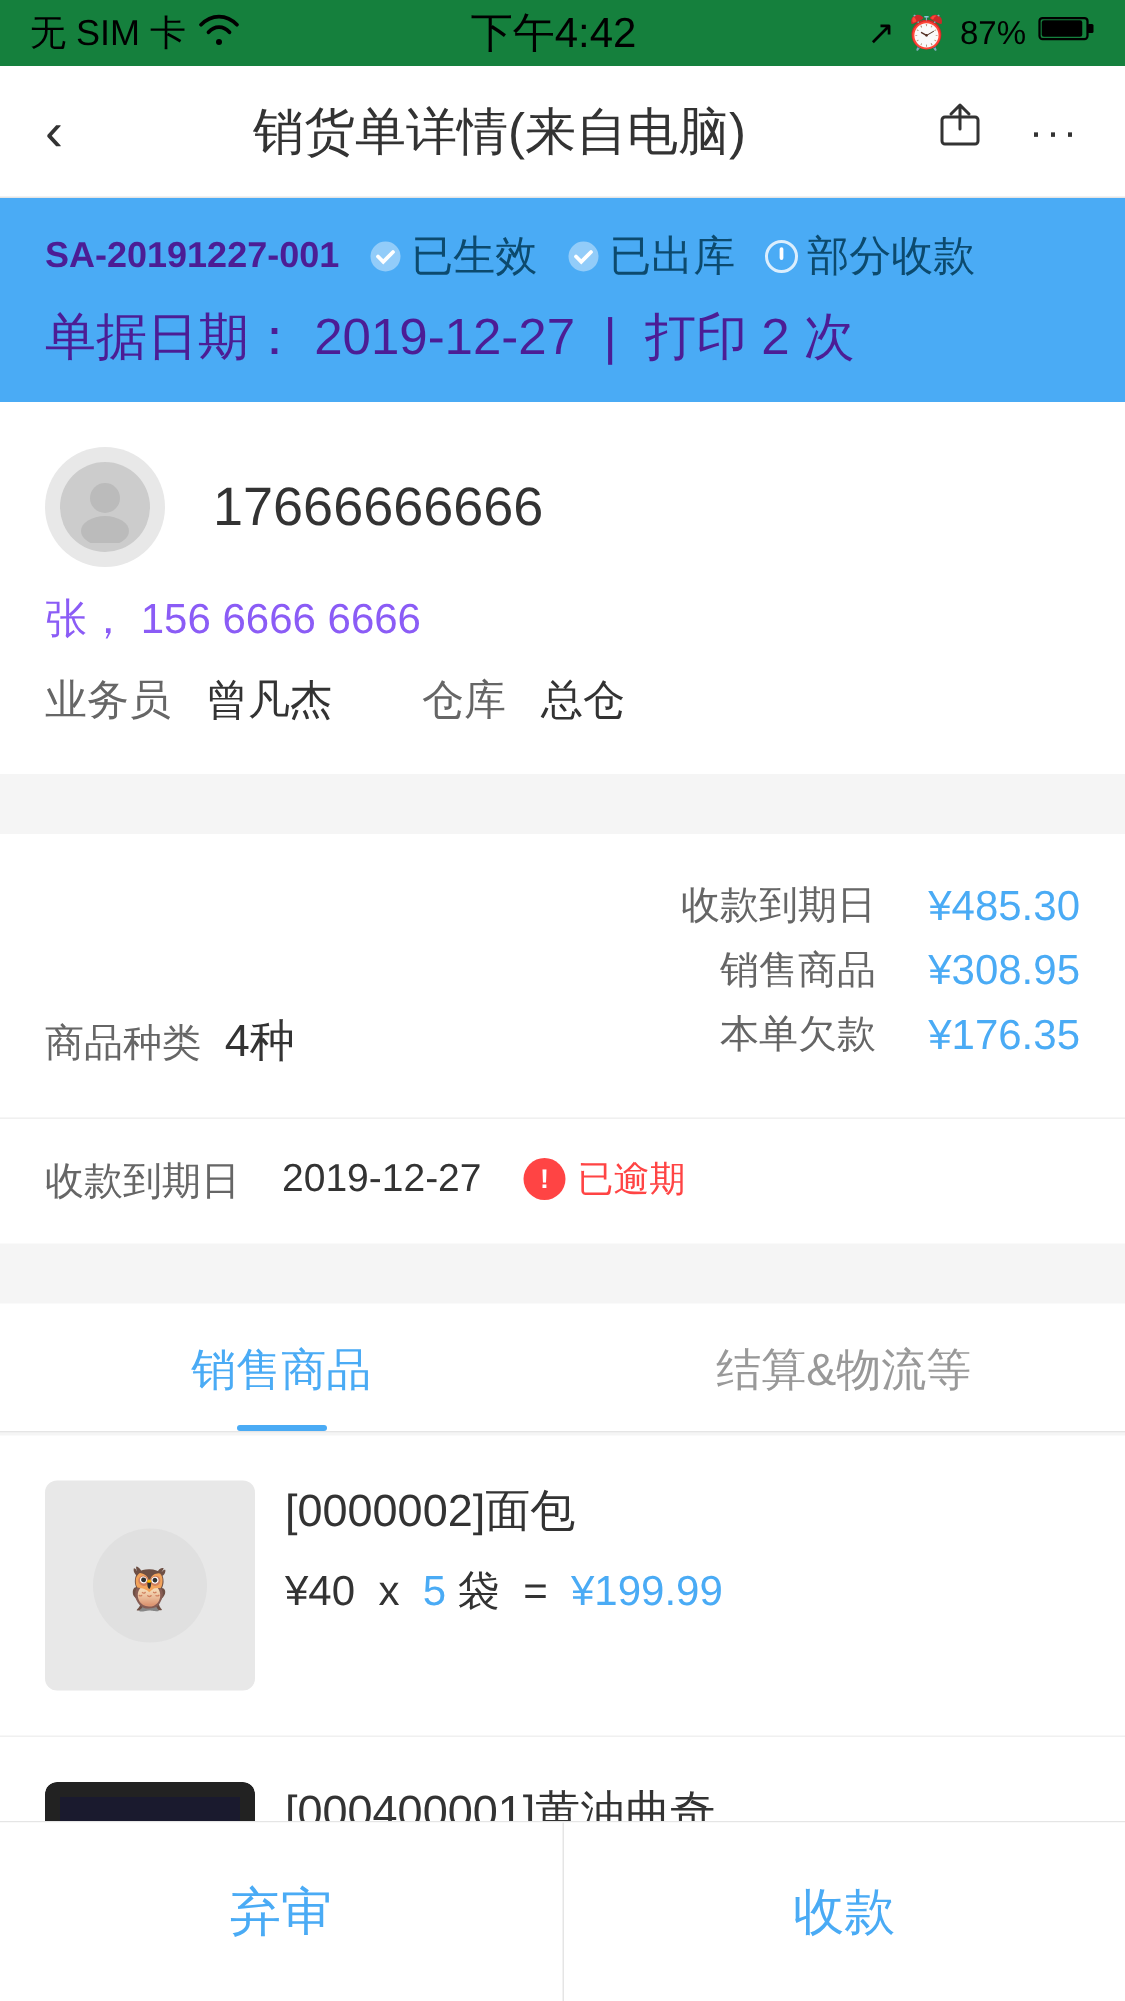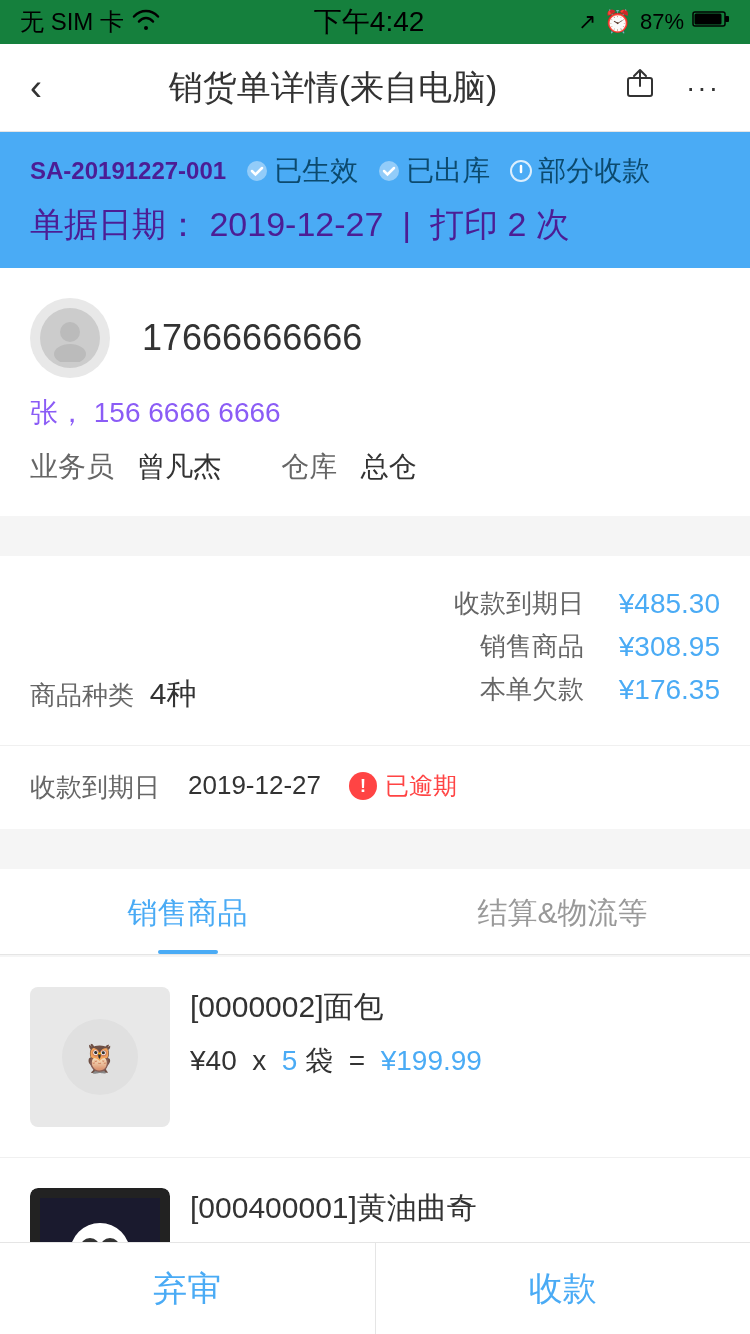--- a/index.html
+++ b/index.html
@@ -258,21 +258,21 @@
     .divider {
       height: 20px;
       background: #f5f5f5;
     }
 
     
     .bottom-actions {
       position: fixed;
       bottom: 0;
       width: 750px;
-      height: 92px;
+      height: 120px;
       background: #fff;
       display: flex;
       border-top: 1px solid #e5e5e5;
     }
     .action-btn {
       flex: 1;
       display: flex;
       align-items: center;
       justify-content: center;
       font-size: 34px;

